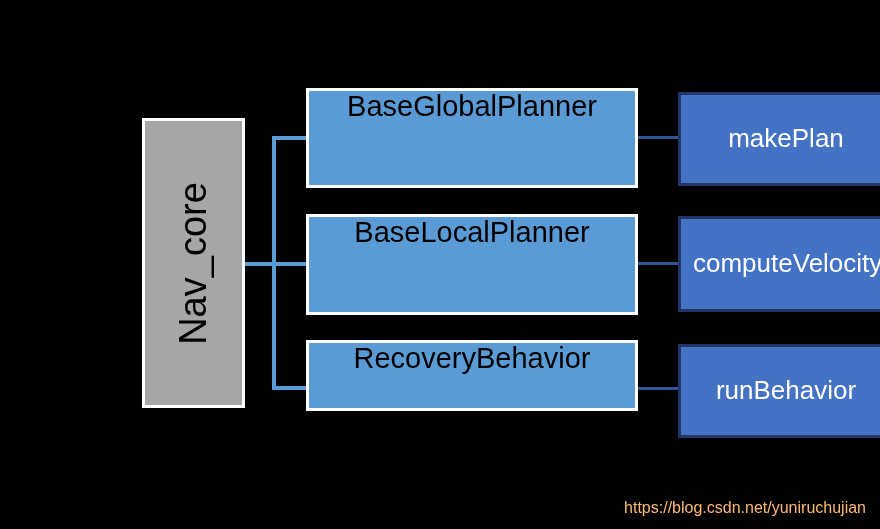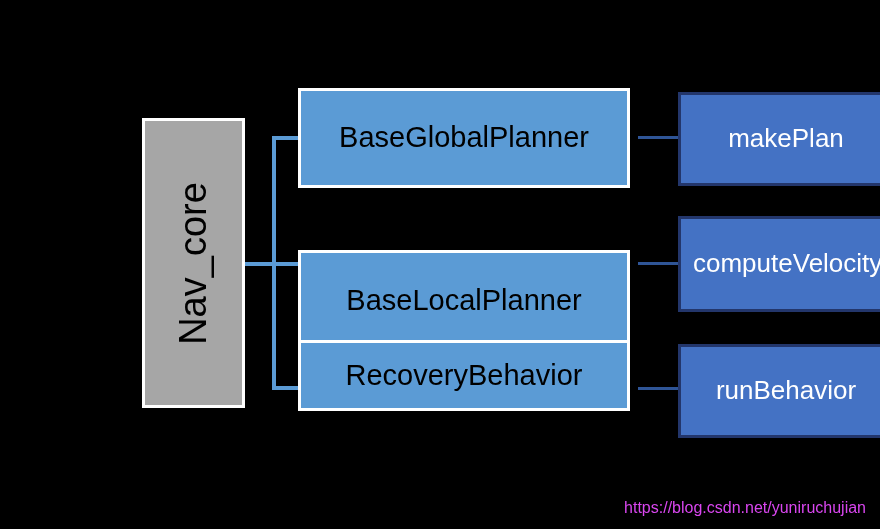--- a/index.html
+++ b/index.html
@@ -38,38 +38,38 @@
     white-space: nowrap;
     font-size: 38px;
     color: #000000;
     font-family: "Liberation Sans", sans-serif;
     letter-spacing: 0px;
   }
 
   
   .iface-box {
     position: absolute;
-    left: 298px;
+    left: 306px;
     width: 332px;
     background: #5b9bd5;
     border: 3px solid #ffffff;
     box-sizing: border-box;
     display: flex;
-    align-items: center;
+    align-items: flex-start;
     justify-content: center;
     text-align: center;
   }
   .iface-label {
     font-size: 29px;
     color: #000000;
     font-family: "Liberation Sans", sans-serif;
     line-height: 1.1;
   }
   .iface-r1 { top: 88px;  height: 100px; }
-  .iface-r2 { top: 214px; height: 101px; margin-top: 36px; }
+  .iface-r2 { top: 214px; height: 101px; }
   .iface-r3 { top: 340px; height: 71px;  }
 
   
   .method-box {
     position: absolute;
     left: 678px;
     width: 216px;           
     background: #4472c4;
     border: 3px solid #23366b;
     box-sizing: border-box;
@@ -114,21 +114,21 @@
   }
   .conn-r1 { top: 136px; }
   .conn-r2 { top: 262px; }
   .conn-r3 { top: 387px; }
 
   
   .watermark {
     position: absolute;
     right: 14px;
     bottom: 12px;
-    color: #d946ef;
+    color: #fdba74;
     font-size: 16px;
     font-family: "Liberation Sans", sans-serif;
     white-space: nowrap;
   }
 </style>
 </head>
 <body>
 
 <div id="canvas">
 

